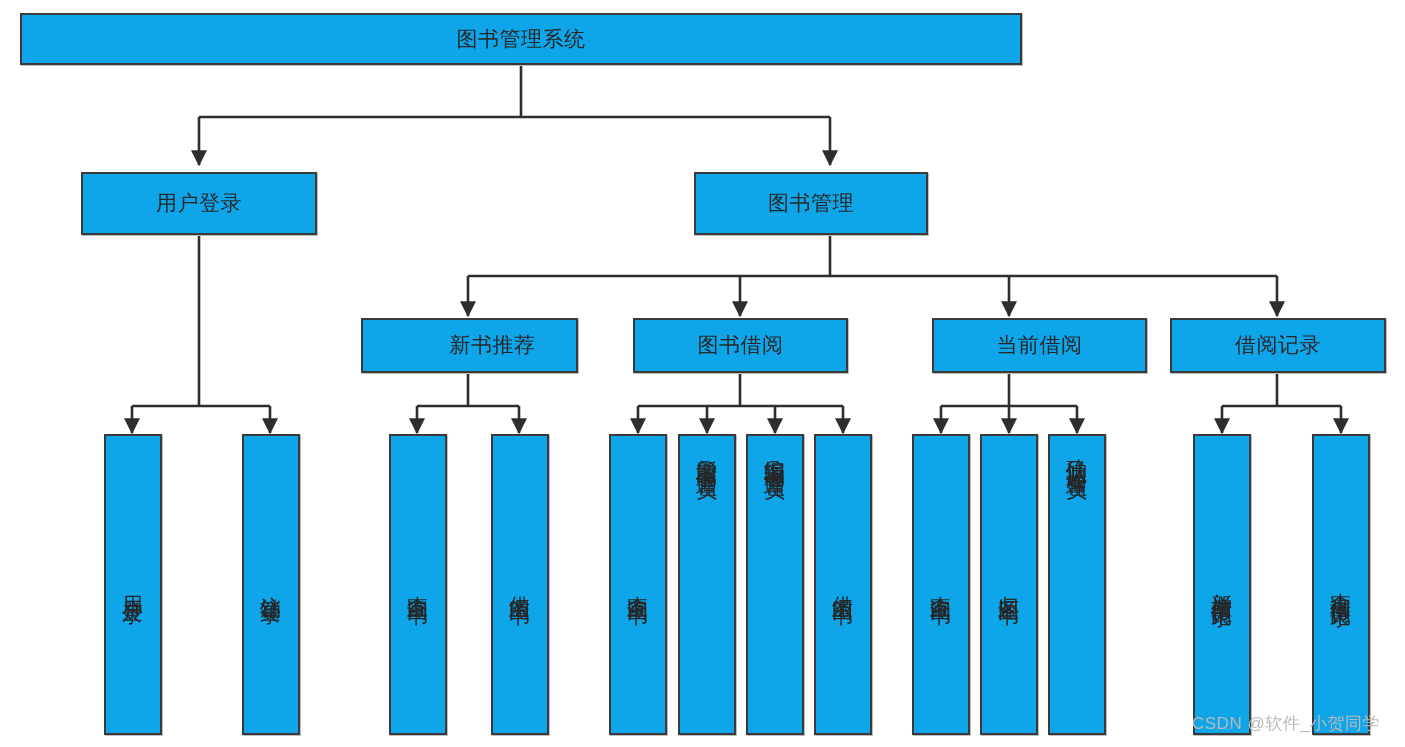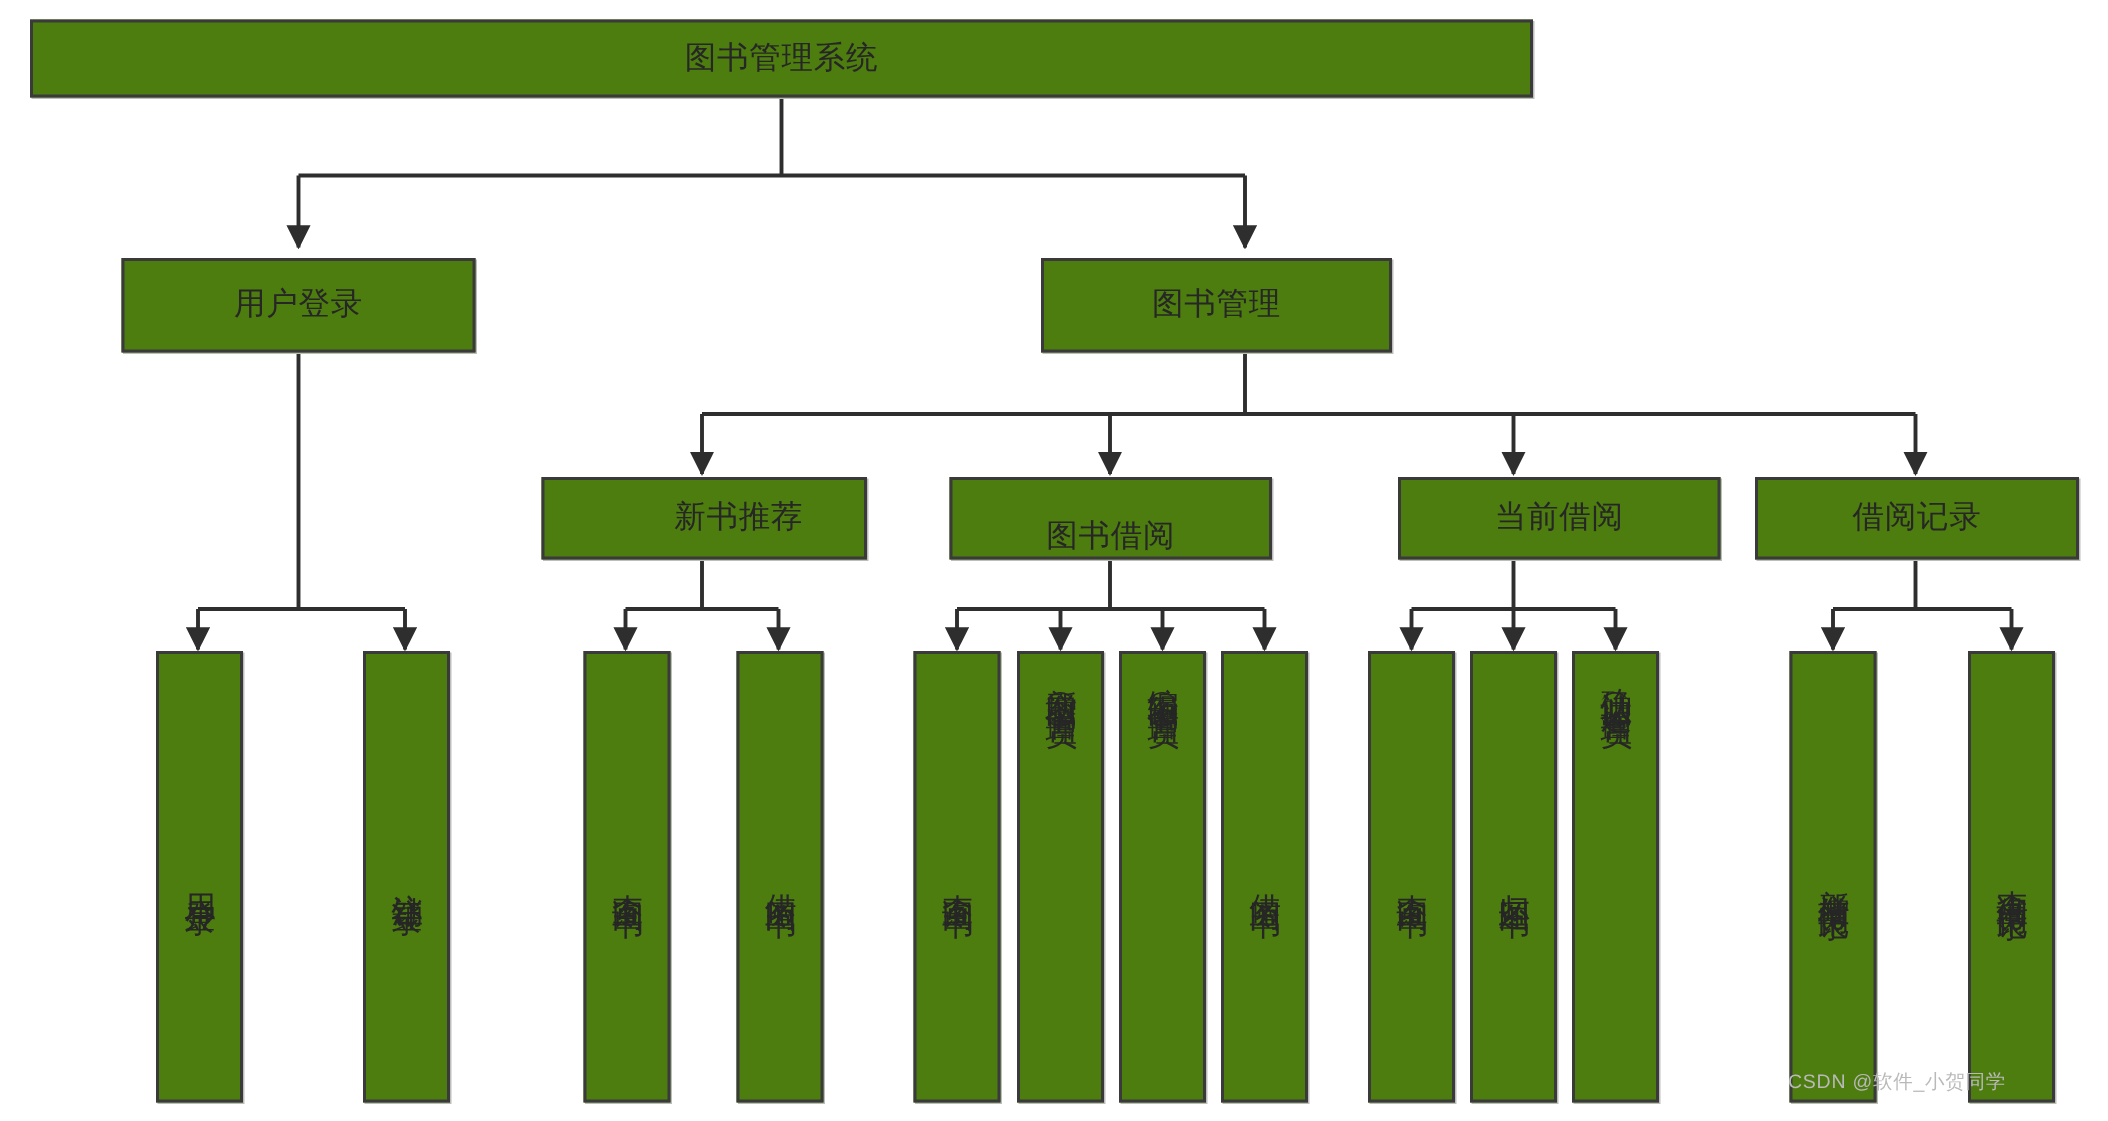--- a/index.html
+++ b/index.html
@@ -7,21 +7,21 @@
   body{
     font-family:"Liberation Sans","DejaVu Sans",sans-serif;
     width:1405px;height:747px;overflow:hidden;
   }
   #stage{position:relative;width:1405px;height:747px;background:#fff;}
   svg#wires{position:absolute;left:0;top:0;width:1405px;height:747px;}
 
   .node{
     position:absolute;
     box-sizing:border-box;
-    background:#4d7c0f;
+    background:#0ea5e9;
     border:2px solid #3a3a3a;
     display:flex;
     align-items:center;
     justify-content:center;
     color:#262626;
     box-shadow:1px 1px 0 #bdbdbd;
   }
   .node .lbl{
     display:block;
     text-align:center;
@@ -45,21 +45,21 @@
     white-space:nowrap;
   }
   .node.vert.center{
     align-items:center;
     padding-top:0;
   }
 
   #watermark{
     position:absolute;
     left:1192px;top:712px;
-    font-size:13px;
+    font-size:17px;
     color:#b9b9b9;
     white-space:nowrap;
     letter-spacing:0.5px;
   }
 </style>
 </head>
 <body>
 
 <div id="stage">
 
@@ -124,21 +124,21 @@
   </div>
 
   <div class="node horiz" style="left:694px;top:172px;width:234px;height:63px;">
     <span class="lbl">图书管理</span>
   </div>
 
   <div class="node horiz" style="left:361px;top:318px;width:217px;height:55px;padding-left:46px;">
     <span class="lbl">新书推荐</span>
   </div>
 
-  <div class="node horiz" style="left:633px;top:318px;width:215px;height:55px;align-items:flex-end;">
+  <div class="node horiz" style="left:633px;top:318px;width:215px;height:55px;">
     <span class="lbl">图书借阅</span>
   </div>
 
   <div class="node horiz" style="left:932px;top:318px;width:215px;height:55px;">
     <span class="lbl">当前借阅</span>
   </div>
 
   <div class="node horiz" style="left:1170px;top:318px;width:216px;height:55px;">
     <span class="lbl">借阅记录</span>
   </div>

